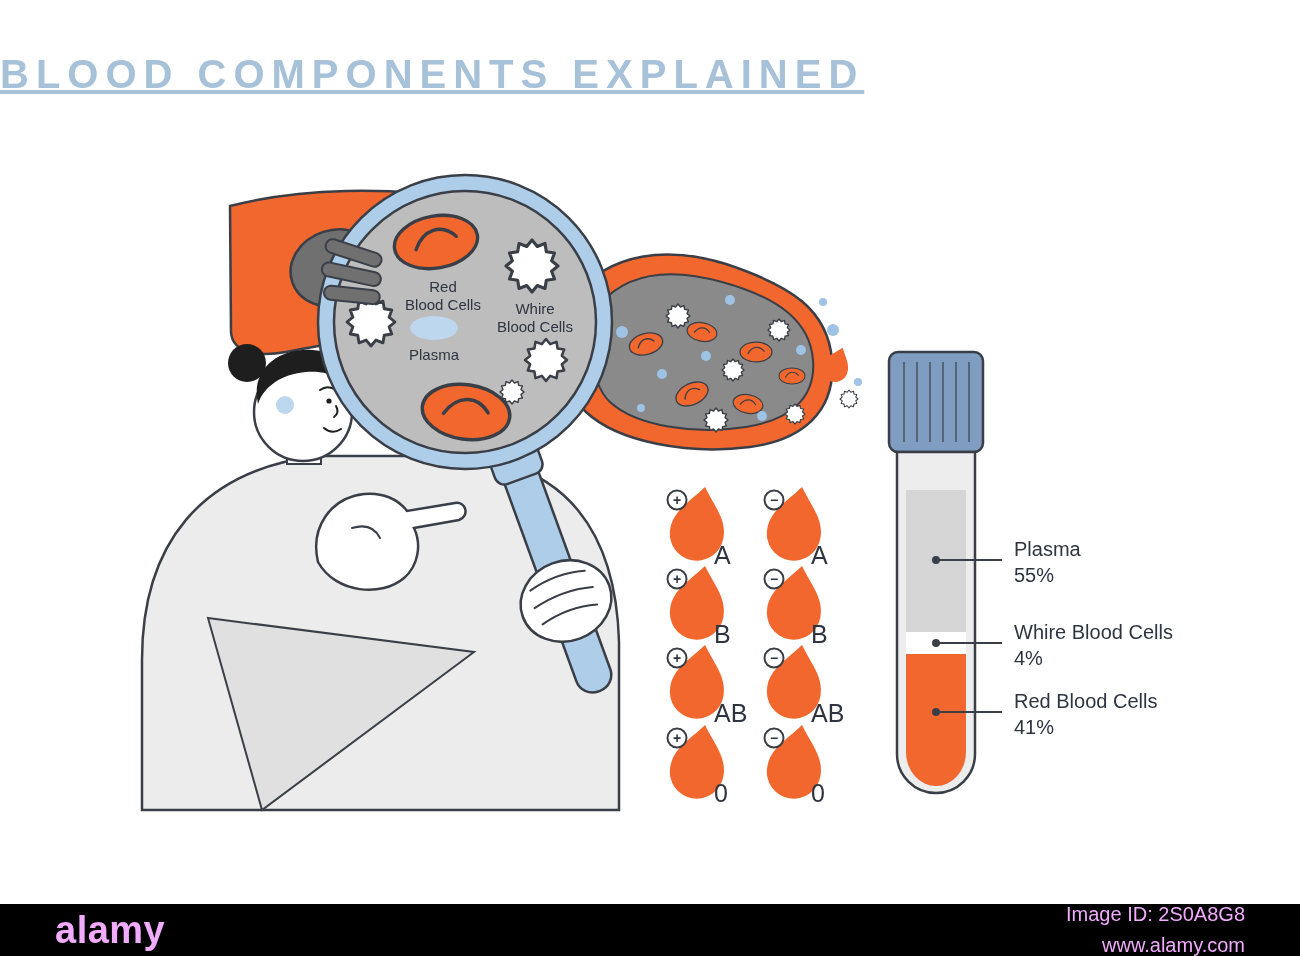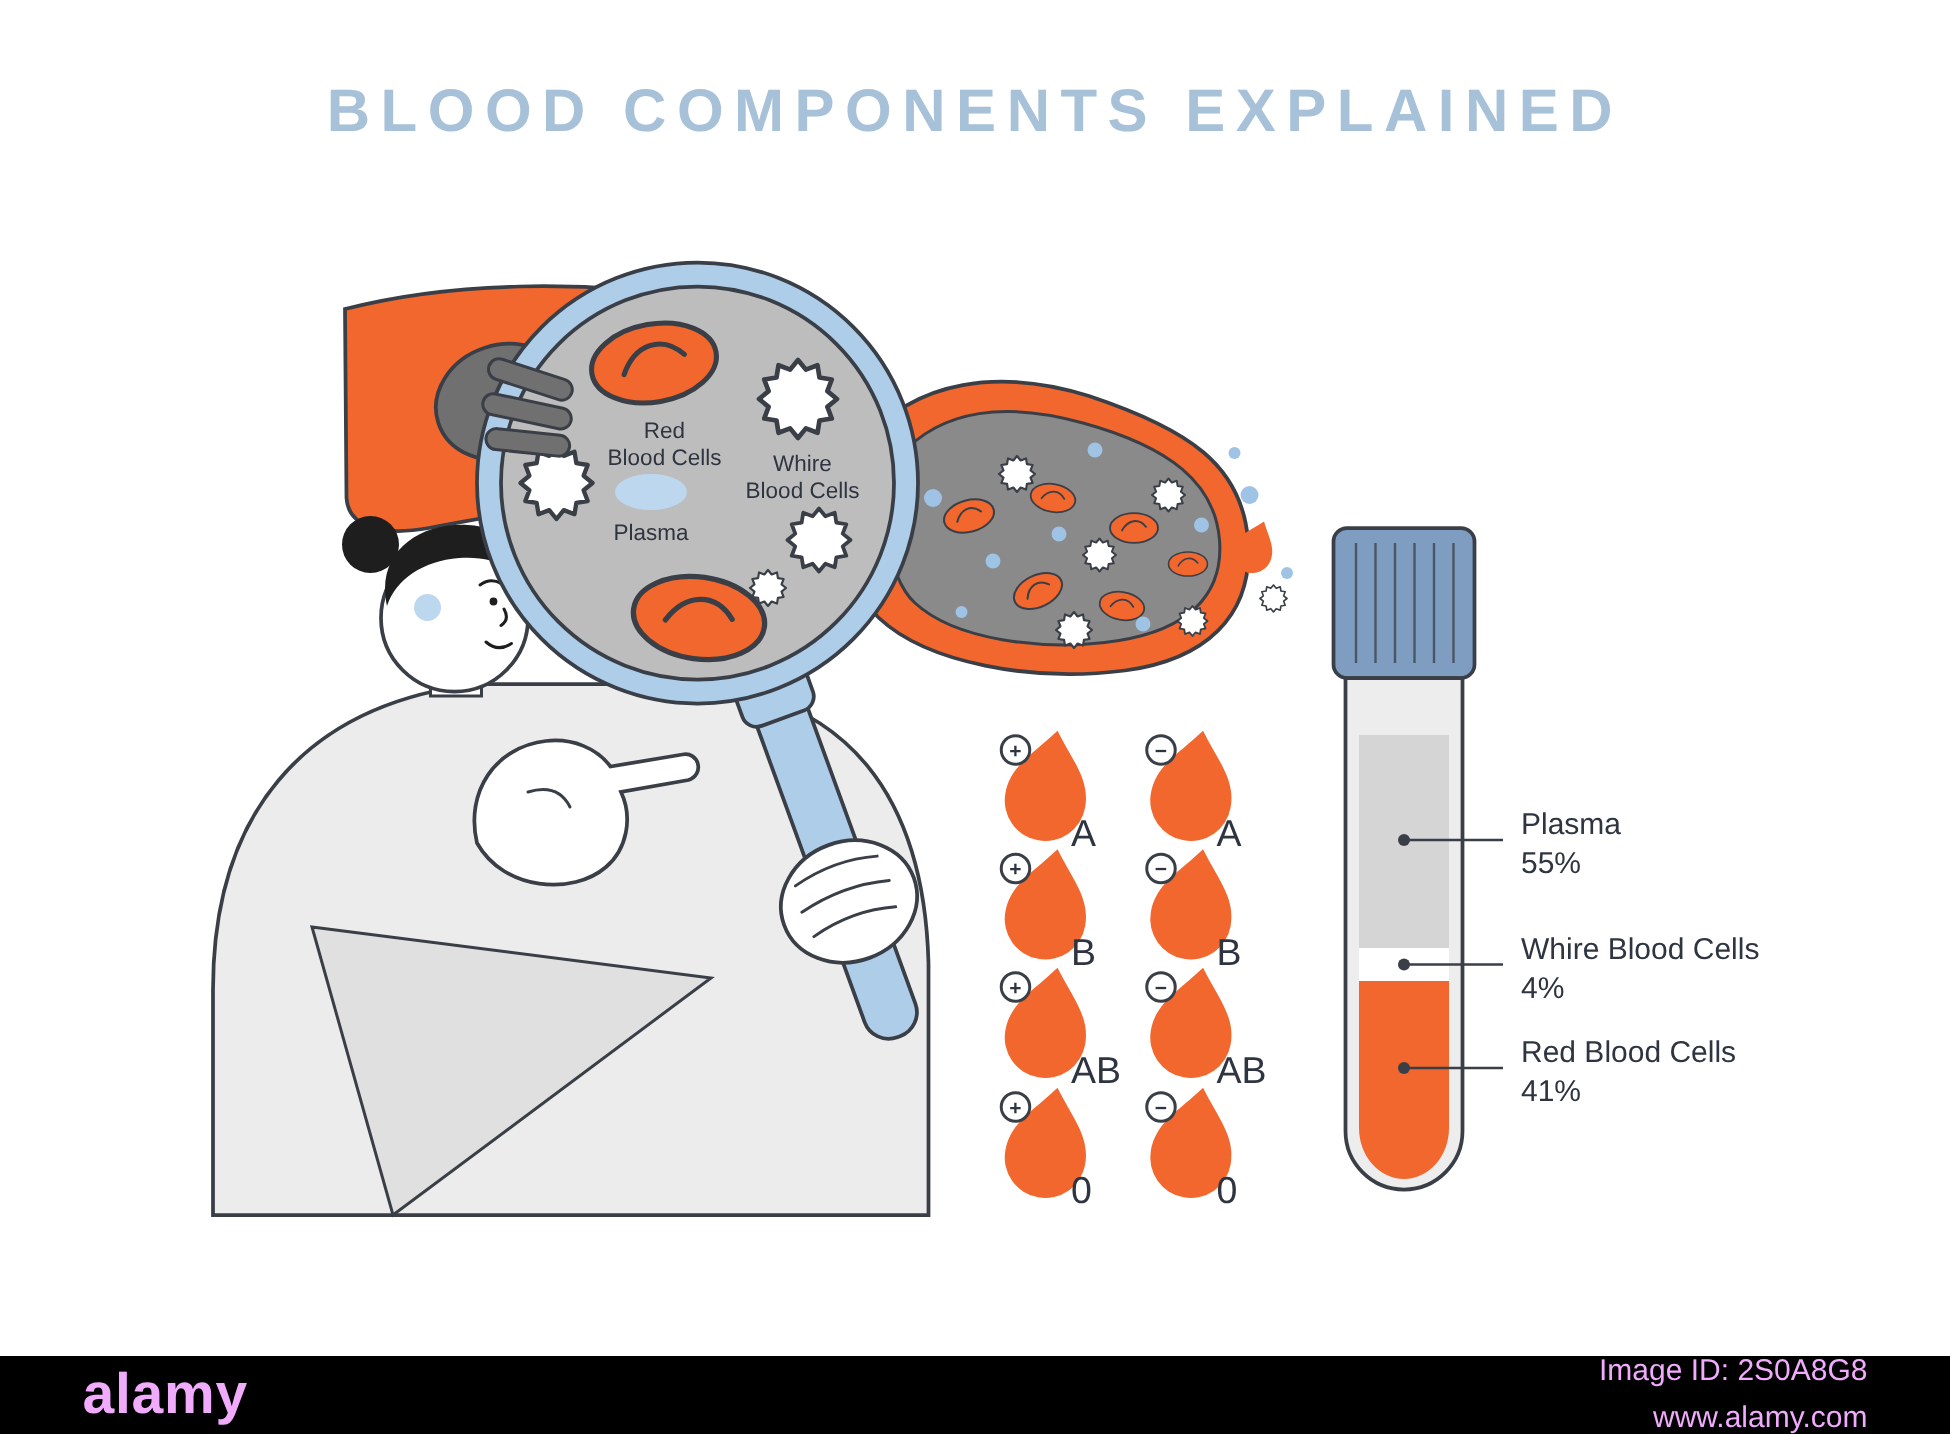--- a/index.html
+++ b/index.html
@@ -3,22 +3,23 @@
 <meta charset="utf-8">
 <style>
   html,body{margin:0;padding:0;}
   body{
     width:1300px;height:956px;position:relative;background:#ffffff;
     font-family:"Liberation Sans", sans-serif;overflow:hidden;
   }
   .stage{position:absolute;inset:0;}
   h1.page-title{
     position:absolute;top:52px;left:0;width:100%;margin:0;
-    text-align:center;font-size:40px;font-weight:700;letter-spacing:7px;
+    text-align:left;font-size:40px;font-weight:700;letter-spacing:7px;
     color:#a6c1d8;
+    text-decoration:underline;
   }
   svg.illustration{position:absolute;top:0;left:0;}
   svg text{font-family:"Liberation Sans", sans-serif;}
   .lens-label{font-size:15px;fill:#2e3440;font-weight:500;text-anchor:middle;}
   .sign-text{font-size:14px;fill:#2e3440;font-weight:700;text-anchor:middle;}
   .sign-circle{fill:#ffffff;stroke:#3a3f47;stroke-width:2;}
   .type-letter{font-size:25px;fill:#2e3440;font-weight:500;}
   .tube-label{font-size:20px;fill:#2e3440;font-weight:500;}
   .leader{stroke:#3a3f47;stroke-width:1.8;}
   footer.footer-bar{

